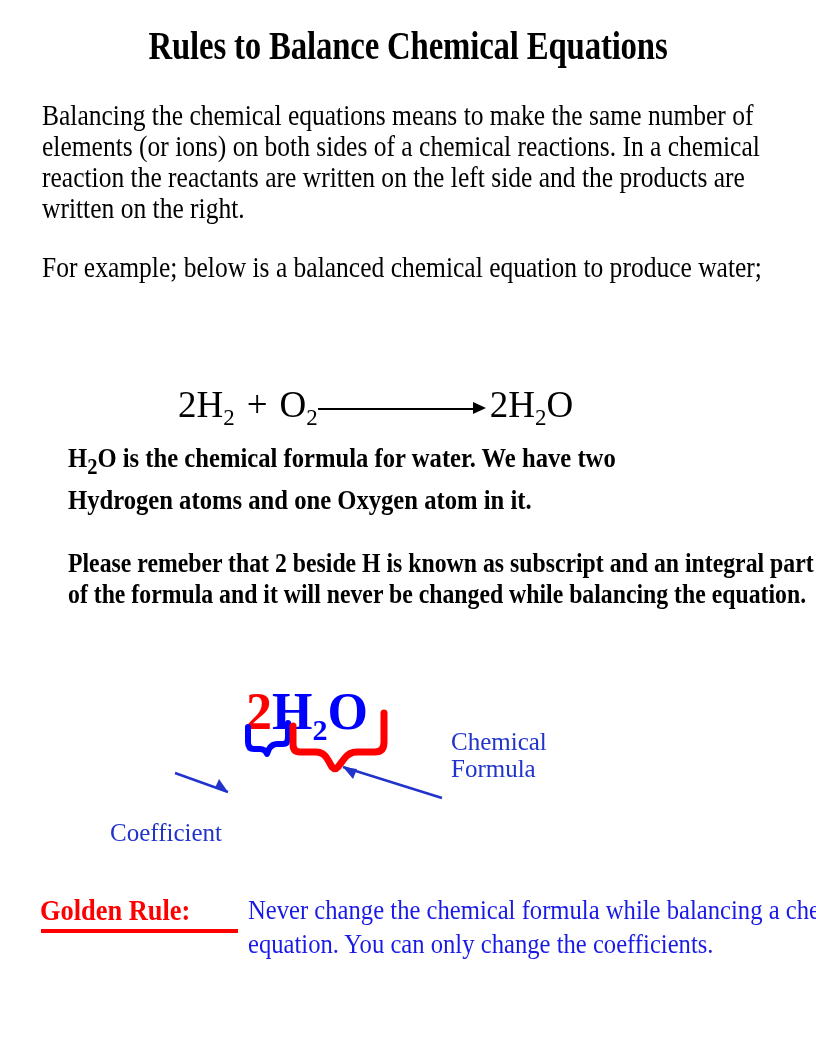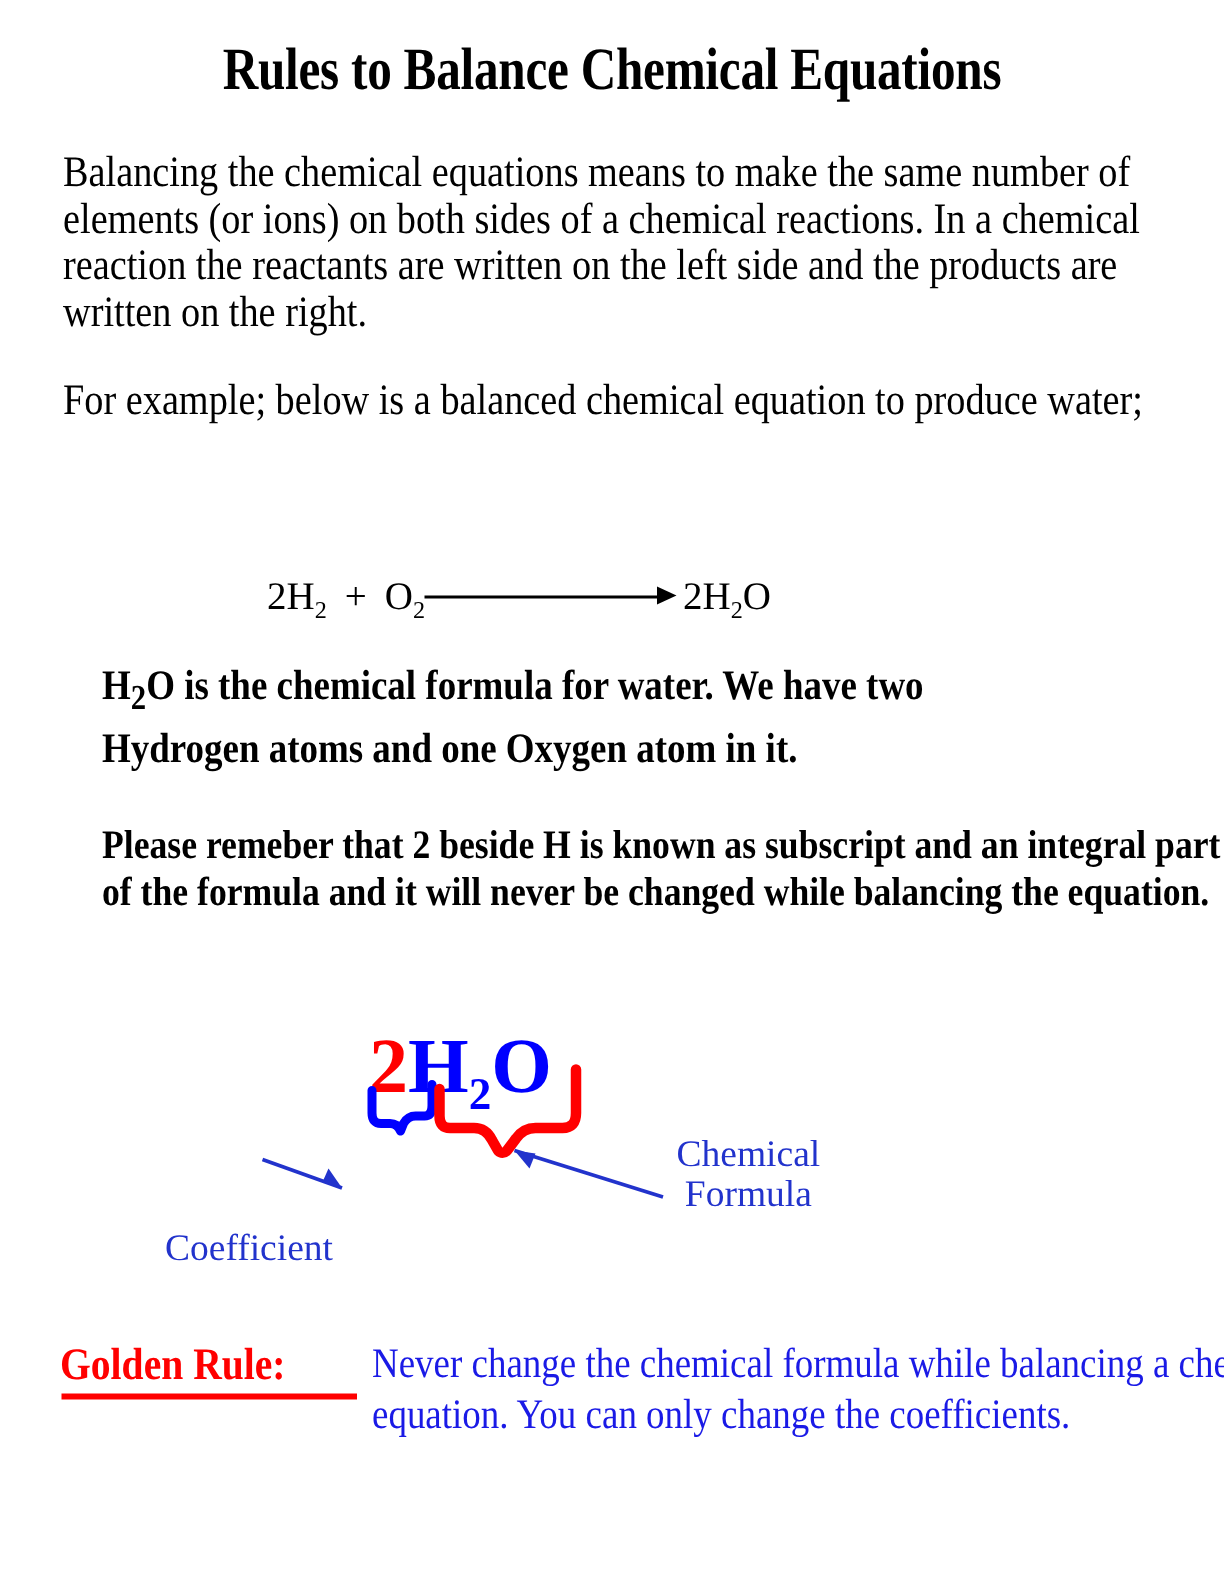--- a/index.html
+++ b/index.html
@@ -70,21 +70,21 @@
     transform-origin: 0% 50%;
     white-space: pre-line;
   }
 
   
   .equation {
     position: absolute;
     left: 178px;
     top: 383px;
     font-family: "Liberation Serif", "DejaVu Serif", serif;
-    font-size: 26px;
+    font-size: 37px;
     white-space: nowrap;
   }
   .equation sub { font-size: 0.62em; }
   .eq-gap { display: inline-block; width: 12px; }
   .eq-arrow {
     display: inline-block;
     position: relative;
     width: 168px;
     height: 10px;
     vertical-align: 3px;
@@ -131,21 +131,21 @@
 
   .lbl {
     position: absolute;
     font-family: "Liberation Serif", "DejaVu Serif", serif;
     font-size: 25px;
     line-height: 27px;
     color: #2233CC;
     white-space: pre-line;
   }
   .lbl-coefficient { left: 110px; top: 787px; margin-top: 32px; }
-  .lbl-chemformula { left: 451px; top: 756px; text-align: center; }
+  .lbl-chemformula { left: 451px; top: 728px; }
 
   
   .golden-wrap {
     position: absolute;
     left: 40px;
     top: 893px;
     width: 760px;
   }
   .golden-label {
     position: absolute;

